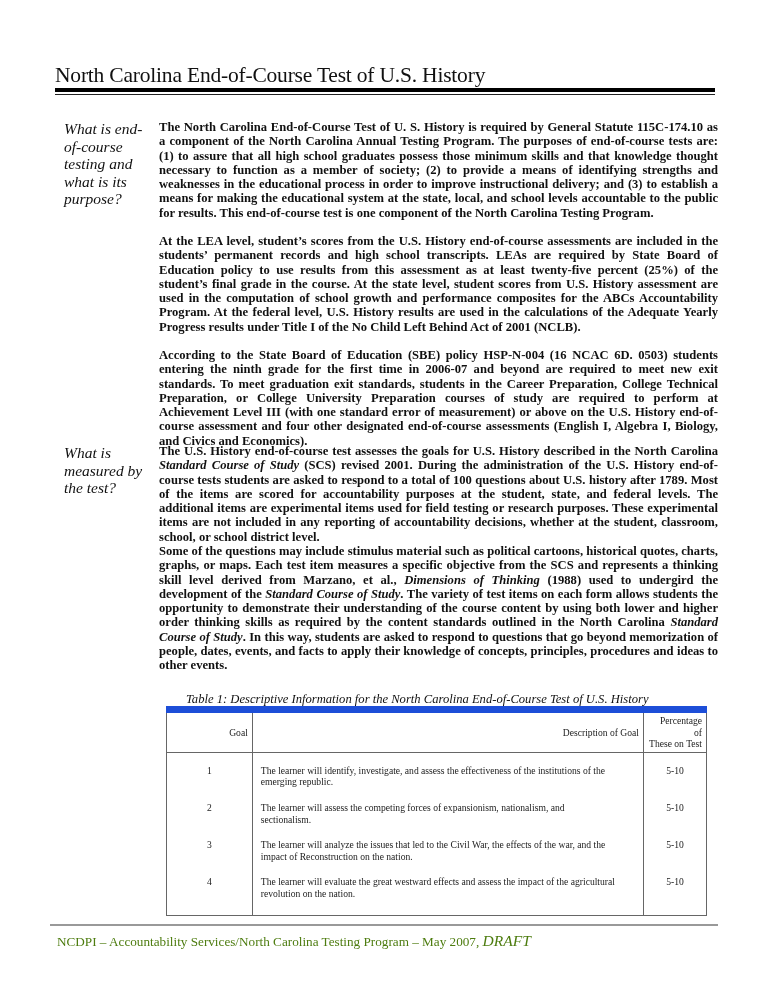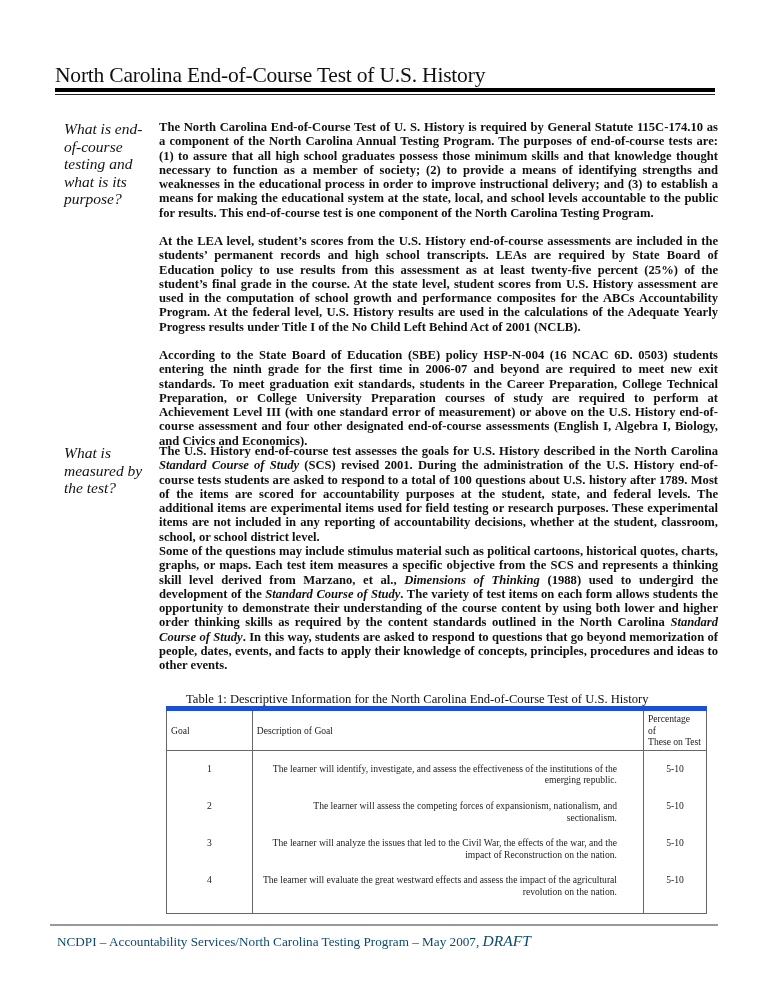--- a/index.html
+++ b/index.html
@@ -70,51 +70,51 @@
     }
     .para i { font-style: italic; }
     .table-caption {
       position: absolute;
       left: 186px;
       top: 692px;
       width: 520px;
       font-size: 12.6px;
       line-height: 14px;
       white-space: nowrap;
+      font-style: italic;
     }
     table.goals {
       position: absolute;
       left: 166px;
       top: 706px;
       width: 541px;
       border-collapse: collapse;
       font-size: 9.6px;
       line-height: 11.6px;
       color: #222;
     }
     table.goals th, table.goals td {
       border-left: 1px solid #666;
       border-right: 1px solid #666;
       font-weight: normal;
       vertical-align: top;
     }
     table.goals thead th {
-      border-top: 5px solid #1d4ed8;
+      border-top: 7px solid #1d4ed8;
       border-bottom: 1px solid #666;
       height: 34px;
       vertical-align: middle;
-      text-align: left;
+      text-align: right;
       padding: 2px 4px;
     }
     table.goals col.c-goal { width: 86px; }
     table.goals col.c-desc { width: 392px; }
     table.goals col.c-pct { width: 63px; }
     table.goals tbody td {
       padding: 7px 6px 7px 6px;
-      text-align: right;
     }
     table.goals tbody td.num, table.goals tbody td.pct {
       text-align: center;
     }
     table.goals tbody td.desc {
       padding-left: 8px;
       padding-right: 26px;
     }
     table.goals tbody tr:last-child td {
       border-bottom: 1px solid #666;
@@ -129,21 +129,21 @@
       height: 2px;
       background: #999;
     }
     .footer {
       position: absolute;
       left: 57px;
       top: 933px;
       font-size: 13.2px;
       line-height: 16px;
       white-space: nowrap;
-      color: #0c4a6e;
+      color: #4d7c0f;
     }
     .footer .draft {
       font-style: italic;
       font-size: 15.5px;
     }
   </style>
 </head>
 <body>
 
 <div class="page-header">North Carolina End-of-Course Test of U.S. History</div>

